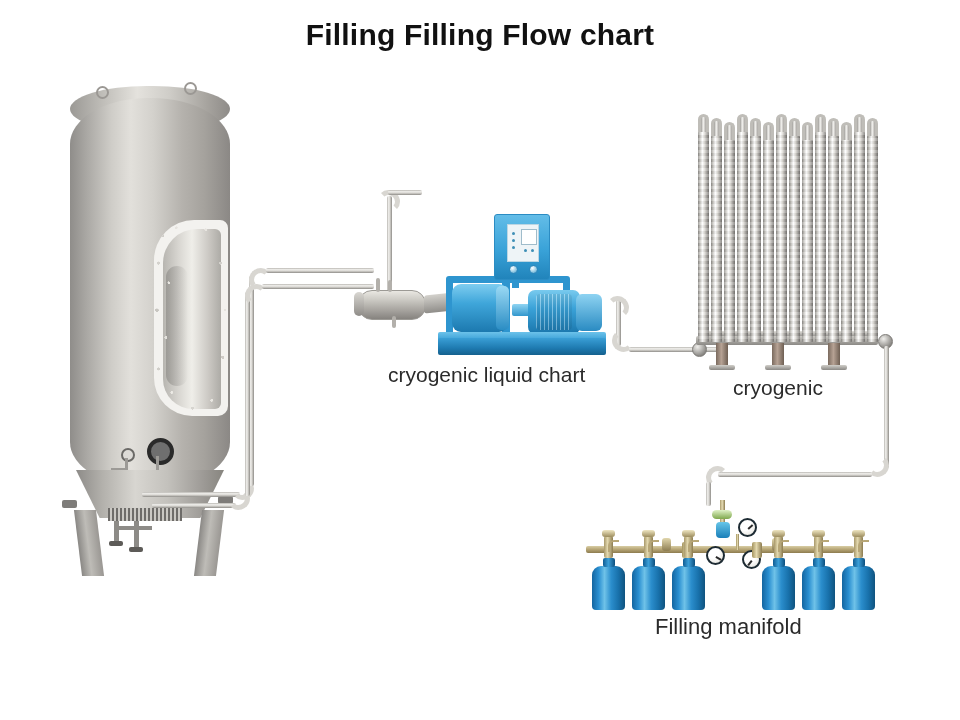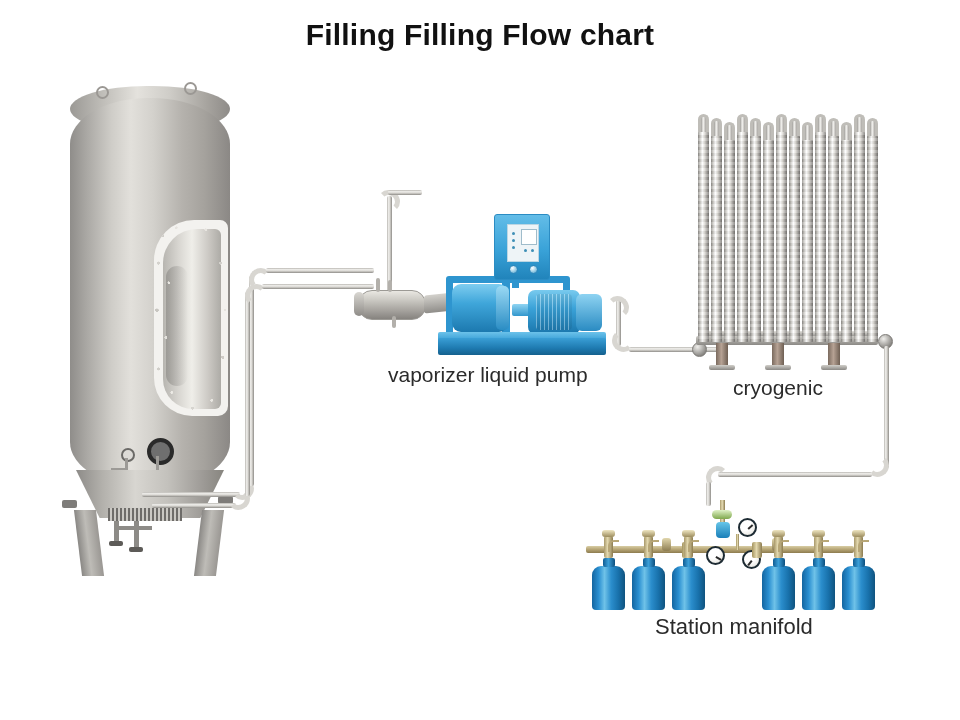--- a/index.html
+++ b/index.html
@@ -650,17 +650,17 @@
         <div class="cyl-knob" style="left: 226px;"></div>
         <div class="pigtail" style="left: 232px;"></div>
         <div class="cyl" style="left: 256px;"></div>
         <div class="cyl-neck" style="left: 267px;"></div>
         <div class="cyl-valve" style="left: 268px;"></div>
         <div class="cyl-knob" style="left: 266px;"></div>
         <div class="pigtail" style="left: 272px;"></div>
       </div>
   </div>
 
-  <div class="eq-label" id="label-pump">vaporizer liquid pump</div>
+  <div class="eq-label" id="label-pump">cryogenic liquid chart</div>
   <div class="eq-label" id="label-vap">cryogenic</div>
-  <div class="eq-label" id="label-manifold">Station manifold</div>
+  <div class="eq-label" id="label-manifold">Filling manifold</div>
 
 </div>
 
 </body></html>

